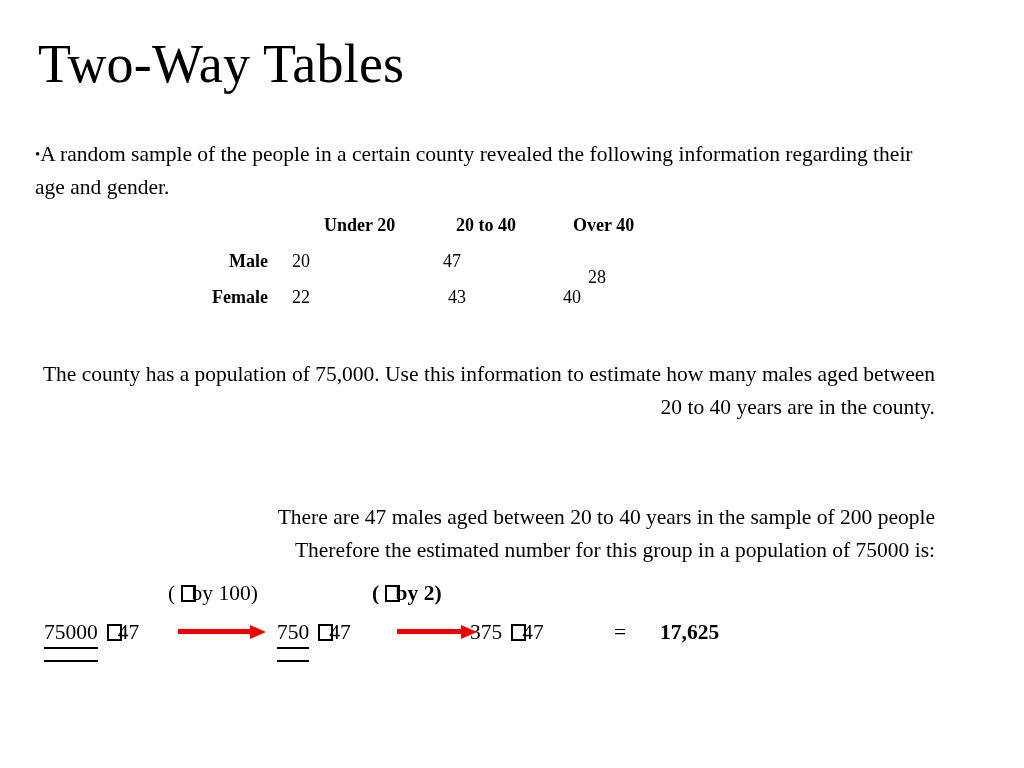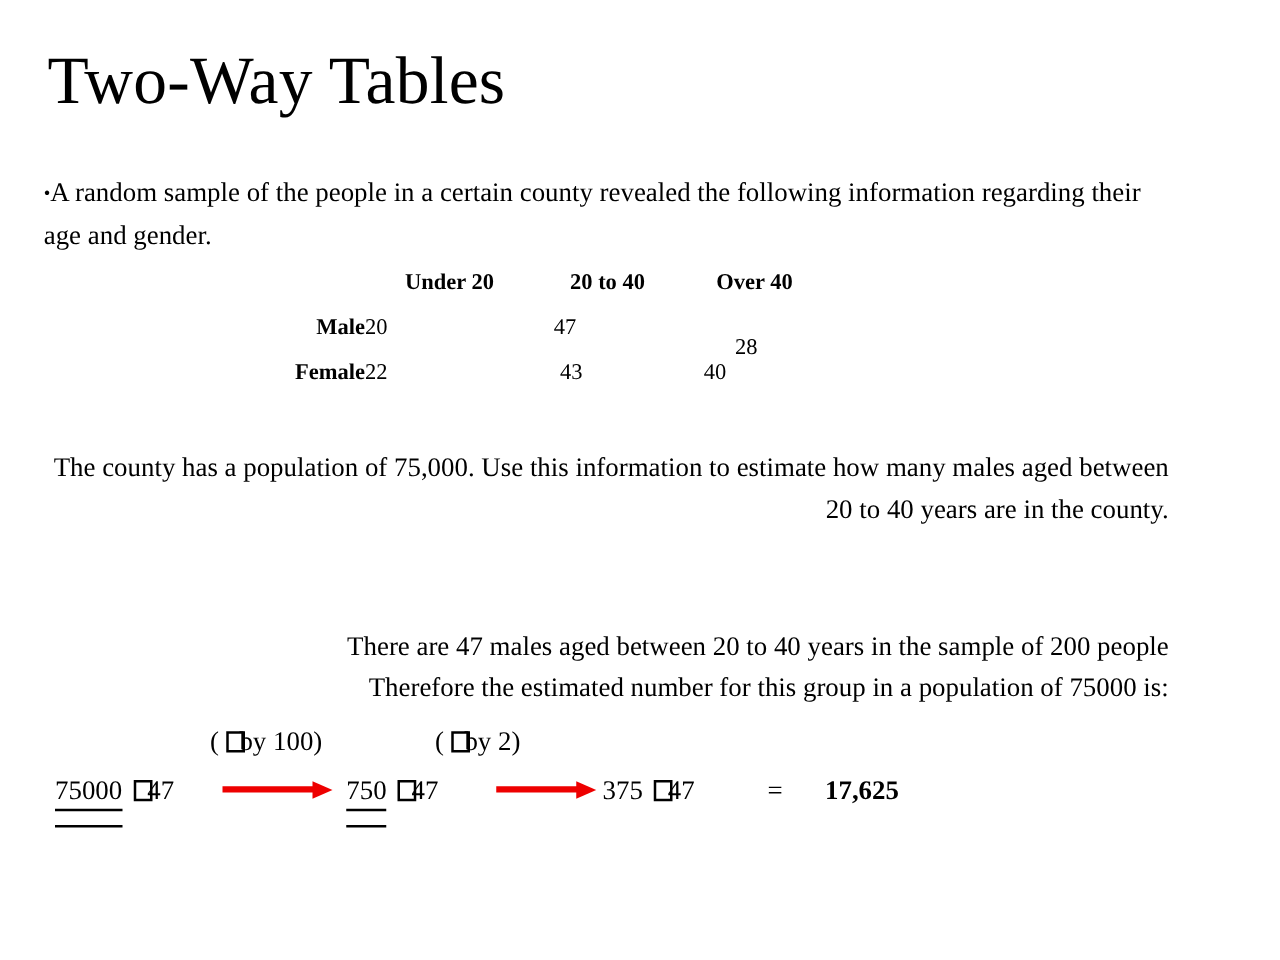--- a/index.html
+++ b/index.html
@@ -62,20 +62,21 @@
     line-height: 30px;
   }
   .tw-rowlabel {
     position: absolute;
     text-align: right;
     font-weight: bold;
     white-space: nowrap;
   }
   .tw-rowlabel .num {
     font-weight: normal;
+    margin-left: 24px;
   }
   .cell {
     position: absolute;
     white-space: nowrap;
   }
   .cell.bold { font-weight: bold; }
 
   
   .h-under { left: 324px; }
   .h-2040  { left: 456px; }
@@ -106,21 +107,21 @@
 
   
   .annot {
     position: absolute;
     font-size: 21.5px;
     line-height: 30px;
     white-space: nowrap;
     top: 578px;
   }
   .annot-1 { left: 168px; }
-  .annot-2 { left: 348px; }
+  .annot-2 { left: 372px; font-weight: bold; }
 
   
   .tofu {
     display: inline-block;
     width: 15px;
     height: 17px;
     border: 2px solid #000;
     box-sizing: border-box;
     vertical-align: -2px;
     margin-right: -4px;
@@ -160,21 +161,21 @@
     left: 0;
     right: 0;
     bottom: 2px;
     height: 0;
     border-top: 2px solid #000;
   }
   .mult { margin-left: 9px; }
 
   .c-75000 { left: 44px; }
   .c-750   { left: 277px; }
-  .c-375   { left: 470px; margin-left: 12px; }
+  .c-375   { left: 470px; }
   .c-eq    { left: 614px; }
   .c-ans   { left: 660px; font-weight: bold; }
 
   
   .arrow {
     position: absolute;
     top: 625px;
     height: 14px;
   }
   .arrow .shaft {

